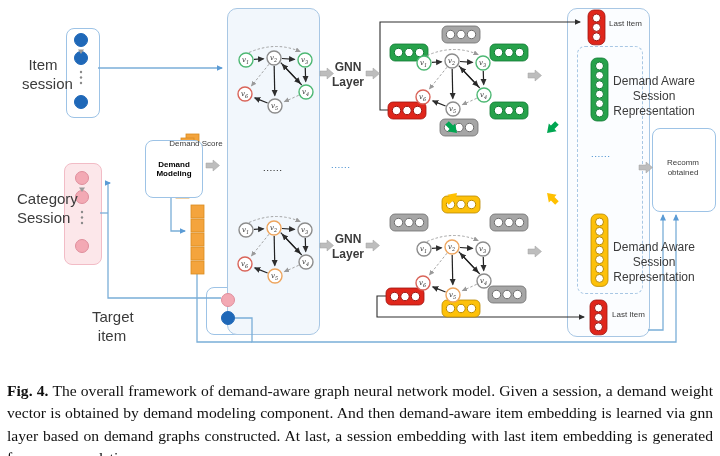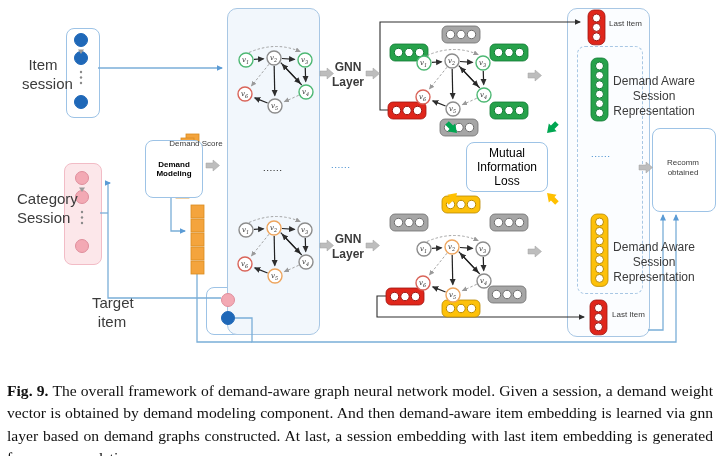--- a/index.html
+++ b/index.html
@@ -29,33 +29,32 @@
 <div id="page">
   <div id="diagram">
 
     <div class="box" style="left:66px;top:28px;width:32px;height:88px;"></div>
     <div class="lbl" style="left:22px;top:56px;width:42px;">Item session</div>
 
     <div class="box pinkbox" style="left:64px;top:163px;width:36px;height:100px;"></div>
     <div class="lbl" style="left:17px;top:190px;width:46px;">Category Session</div>
 
     <div class="box" style="left:206px;top:287px;width:44px;height:46px;"></div>
-    <div class="lbl" style="left:92px;top:294px;width:40px;">Target item</div>
+    <div class="lbl" style="left:92px;top:308px;width:40px;">Target item</div>
 
     <div class="box ctext small bold6" style="left:113px;top:140px;width:56px;height:56px;margin-left:32px;">Demand Modeling</div>
     <div class="lbl small" style="left:160px;top:120px;width:72px;margin-top:19px;">Demand Score</div>
 
     <div class="box panel" style="left:227px;top:8px;width:91px;height:325px;"></div>
     <div class="lbl dots" style="left:248px;top:164px;width:50px;">......</div>
 
     <div class="lbl tiny bold6" style="left:331px;top:60px;width:34px;">GNN Layer</div>
     <div class="lbl tiny bold6" style="left:331px;top:232px;width:34px;">GNN Layer</div>
     <div class="lbl dots bluedots" style="left:320px;top:161px;width:42px;">......</div>
 
-    <div class="box ctext tiny" style="left:466px;top:142px;width:82px;height:50px;padding:2px 10px;box-sizing:border-box;">Mutual Information Loss</div>
 
     <div class="box panel" style="left:567px;top:8px;width:81px;height:327px;background:#fbfdff;"></div>
     <div class="dashedbox" style="left:577px;top:46px;width:64px;height:246px;"></div>
     <div class="lbl small" style="left:609px;top:19px;width:42px;text-align:left;">Last Item</div>
     <div class="lbl tiny" style="left:602px;top:74px;width:104px;">Demand Aware Session Representation</div>
     <div class="lbl dots bluedots" style="left:580px;top:150px;width:42px;">......</div>
     <div class="lbl tiny" style="left:602px;top:240px;width:104px;">Demand Aware Session Representation</div>
     <div class="lbl small" style="left:612px;top:310px;width:42px;text-align:left;">Last Item</div>
 
     <div class="box" style="left:652px;top:128px;width:62px;height:82px;"></div>
@@ -333,14 +332,14 @@
           <path d="M639 165 h7 v-3 l6.5,5.5 l-6.5,5.5 v-3 h-7 Z" fill="#bdbdbd" stroke="#a0a0a0" stroke-width="0.5"></path>
           <path d="M-7 -2.5 h6 v-3 l8,5.5 l-8,5.5 v-3 h-6 Z" fill="#00a651" transform="translate(452,128) rotate(45)"></path>
           <path d="M-7 -2.5 h6 v-3 l8,5.5 l-8,5.5 v-3 h-6 Z" fill="#00a651" transform="translate(552,128) rotate(135)"></path>
           <path d="M-7 -2.5 h6 v-3 l8,5.5 l-8,5.5 v-3 h-6 Z" fill="#ffc000" transform="translate(452,198) rotate(-45)"></path>
           <path d="M-7 -2.5 h6 v-3 l8,5.5 l-8,5.5 v-3 h-6 Z" fill="#ffc000" transform="translate(552,198) rotate(-135)"></path>
         </g>
     </svg>
 
   </div>
 
-  <p id="caption"><b>Fig. 9.</b> <span>The overall framework of demand-aware graph neural network model. Given a session, a demand weight vector is obtained by demand modeling component. And then demand-aware item embedding is learned via gnn layer based on demand graphs constructed. At last, a session embedding with last item embedding is generated for recommendation.</span></p>
+  <p id="caption"><b>Fig. 4.</b> <span>The overall framework of demand-aware graph neural network model. Given a session, a demand weight vector is obtained by demand modeling component. And then demand-aware item embedding is learned via gnn layer based on demand graphs constructed. At last, a session embedding with last item embedding is generated for recommendation.</span></p>
 </div>
 
 </body></html>

